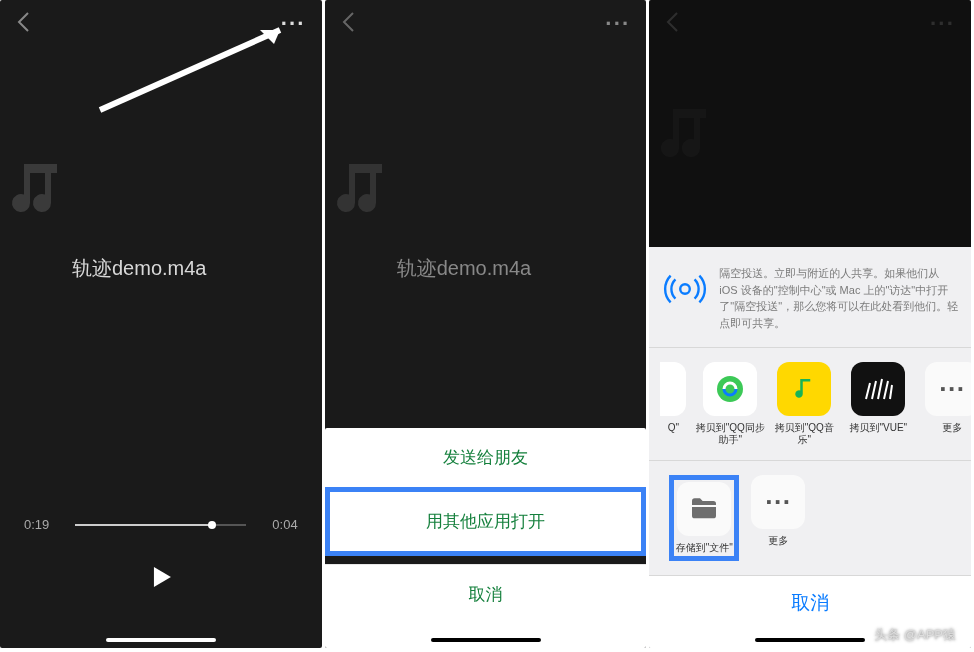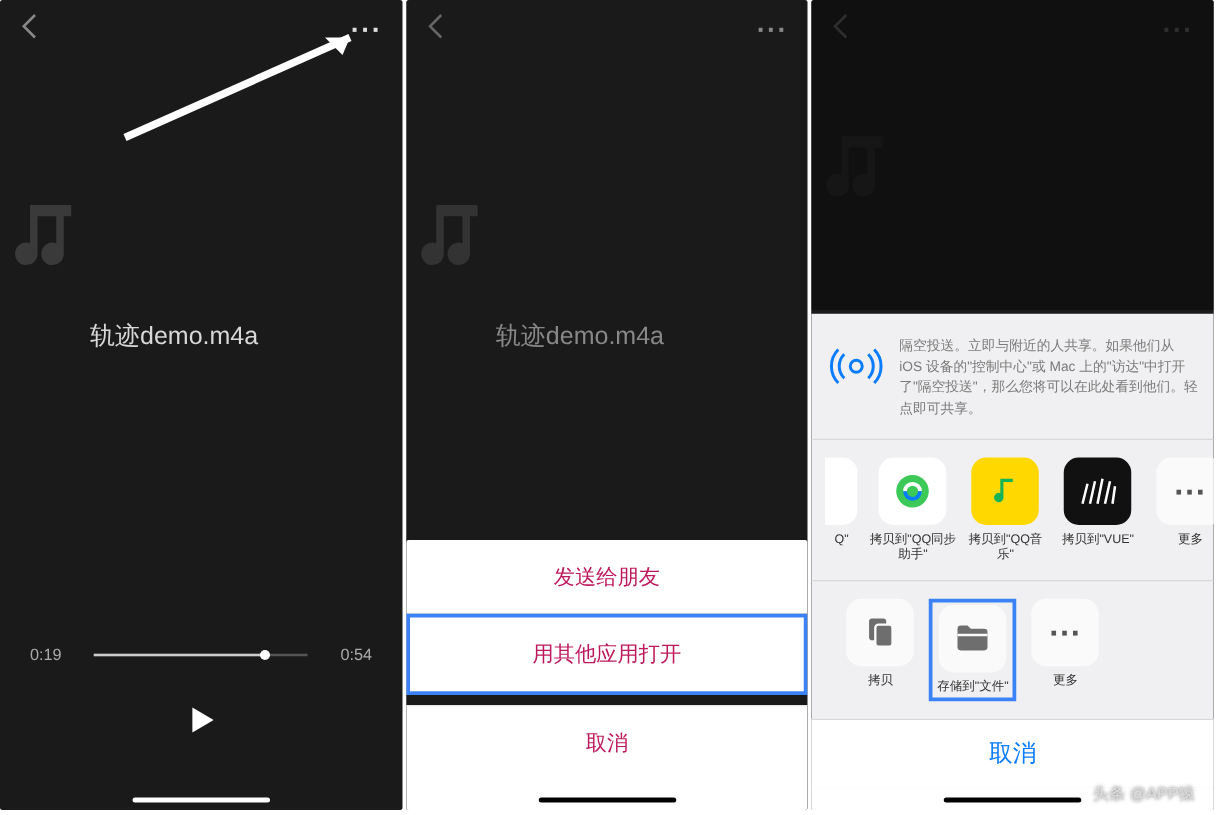--- a/index.html
+++ b/index.html
@@ -106,31 +106,31 @@
       pointer-events: none;
     }
     
     .sheet {
       position: absolute;
       left: 0; right: 0; bottom: 0;
       background: transparent;
     }
     .sheet-item {
       background: #fff;
-      color: #be185d;
+      color: #15803d;
       font-size: 17px;
       text-align: center;
       padding: 18px 0;
       border-top: 1px solid #e8e8e8;
       cursor: pointer;
     }
     .sheet-item:first-child { border-top: none; border-radius: 2px 2px 0 0; }
     .sheet-cancel { margin-top: 8px; }
     .red-box {
-      border: 3px solid #3b82f6;
+      border: 5px solid #3b82f6;
       box-sizing: border-box;
     }
     
     .share-overlay {
       position: absolute;
       left: 0; right: 0; bottom: 0;
       background: #f0f0f2;
       padding-top: 10px;
     }
     .airdrop-row {
@@ -226,21 +226,21 @@
     </svg>
     <div class="filename">轨迹demo.m4a</div>
   </div>
   <div class="player">
     <div class="progress-row">
       <span class="time">0:19</span>
       <div class="track">
         <div class="track-fill"></div>
         <div class="track-knob"></div>
       </div>
-      <span class="time">0:54</span>
+      <span class="time">0:04</span>
     </div>
     <div class="play-btn">
       <svg width="34" height="34" viewBox="0 0 24 24">
           <path fill="#fff" d="M7 5v14l12-7z"></path>
         </svg>
     </div>
   </div>
   <div class="home-bar"></div>
 </div>
 
@@ -328,29 +328,20 @@
         <div class="icon-label">拷贝到"VUE"</div>
       </div>
       <div class="icon-item">
         <div class="icon-square gray-icon">
           <span style="font-size:26px;color:#555;font-weight:bold">···</span>
         </div>
         <div class="icon-label">更多</div>
       </div>
     </div>
     <div class="icon-row no-border" style="padding-left:20px">
-      <div class="icon-item">
-        <div class="icon-square gray-icon">
-          <svg width="30" height="30" viewBox="0 0 24 24">
-              <rect x="5" y="3" width="11" height="14" rx="2" fill="#6e6e6e"></rect>
-              <rect x="9" y="7" width="11" height="14" rx="2" fill="#6e6e6e" stroke="#fafafa" stroke-width="1.5"></rect>
-            </svg>
-        </div>
-        <div class="icon-label">拷贝</div>
-      </div>
       <div class="icon-item red-box" style="padding:2px 0">
         <div class="icon-square gray-icon">
           <svg width="32" height="32" viewBox="0 0 24 24">
               <path fill="#6e6e6e" d="M3 6a2 2 0 0 1 2-2h4l2 2h8a2 2 0 0 1 2 2v9a2 2 0 0 1-2 2H5a2 2 0 0 1-2-2V6z"></path>
               <rect x="3" y="9" width="18" height="1.5" fill="#fafafa"></rect>
             </svg>
         </div>
         <div class="icon-label">存储到"文件"</div>
       </div>
       <div class="icon-item">

